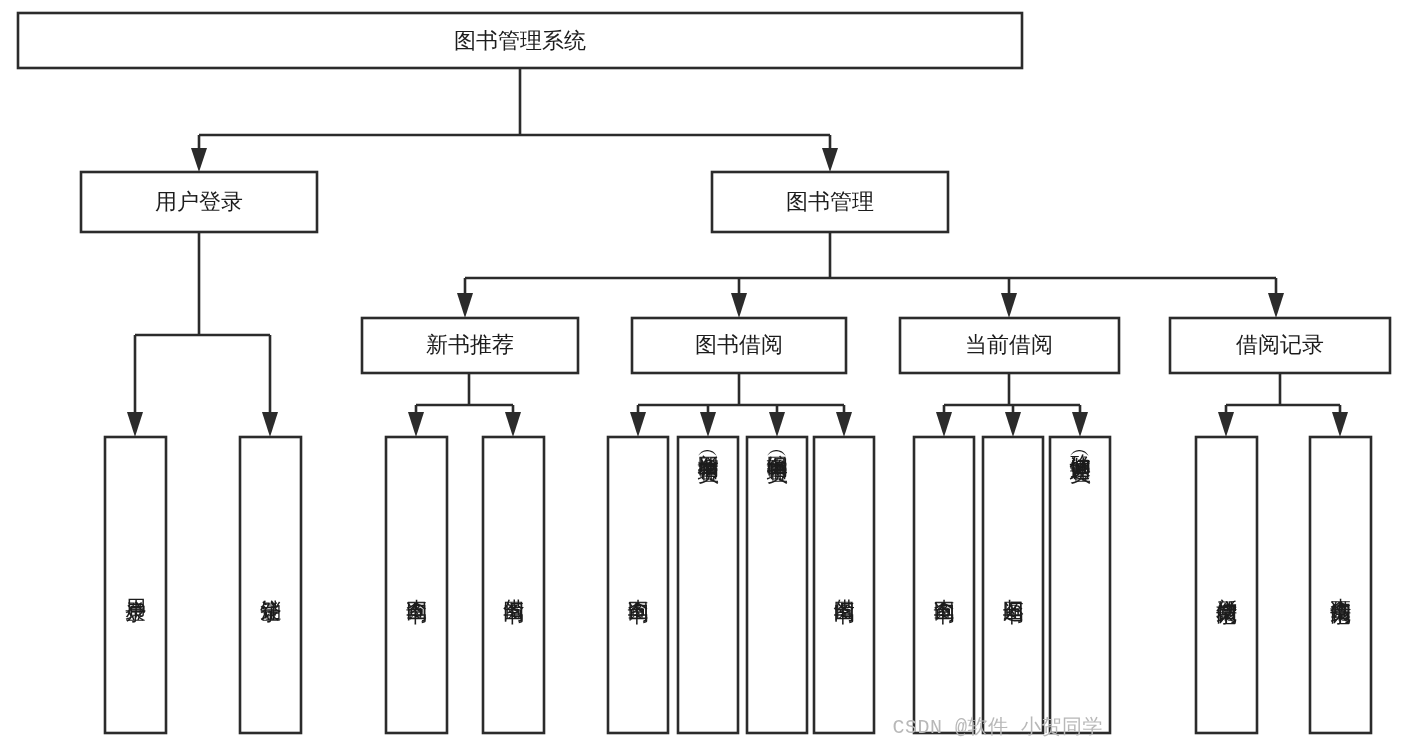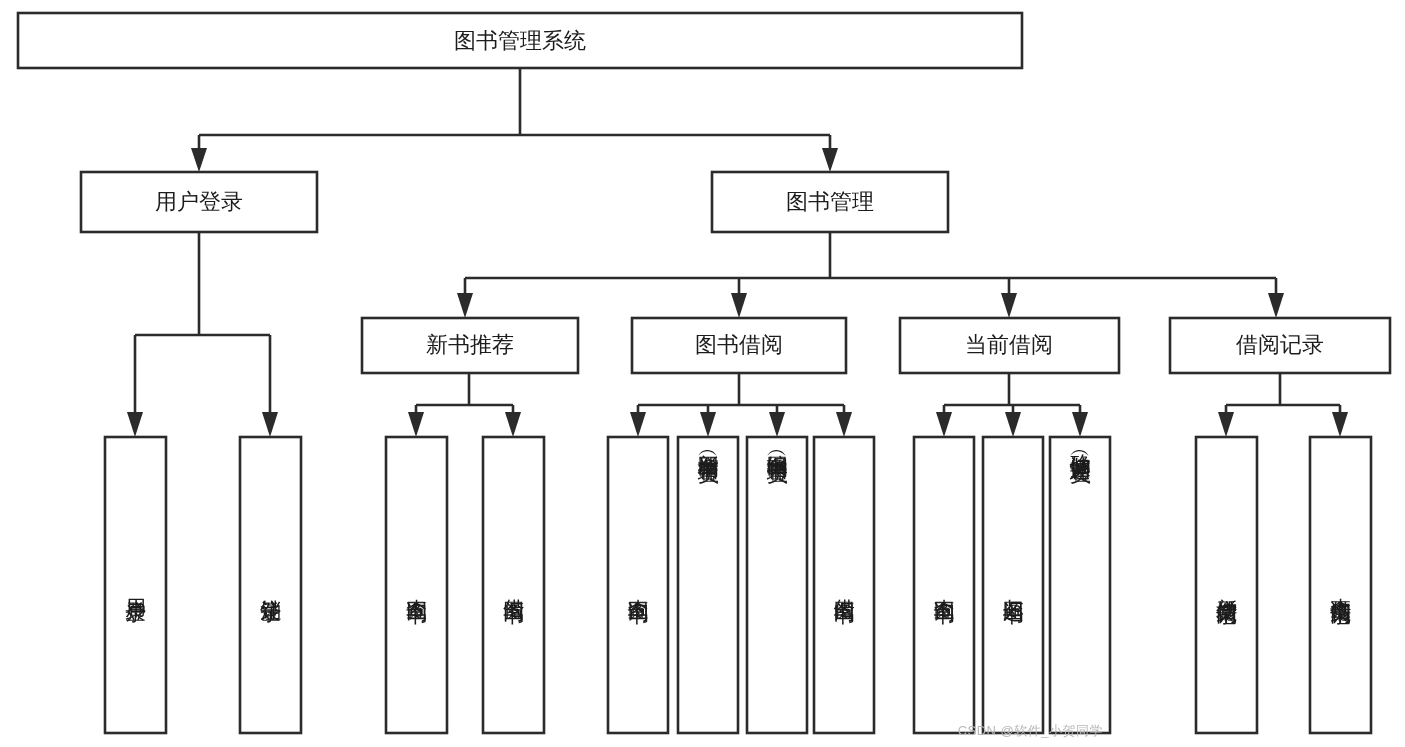--- a/index.html
+++ b/index.html
@@ -46,22 +46,22 @@
     font-family: "Liberation Sans", "DejaVu Sans", sans-serif;
     fill: #1c1c1c;
     font-size: 22px;
     text-anchor: middle;
     dominant-baseline: middle;
   }
   .watermark {
     position: absolute;
     right: 10px;
     bottom: 7px;
-    font-family: Liberation Sans, sans-serif;
-    font-size: 13px;
+    font-family: Liberation Mono, monospace;
+    font-size: 20px;
     color: #b8b8b8;
     letter-spacing: 0.5px;
     white-space: nowrap;
     pointer-events: none;
   }
   .vtext-box {
     position: absolute;
     display: flex;
     align-items: center;
     justify-content: center;

